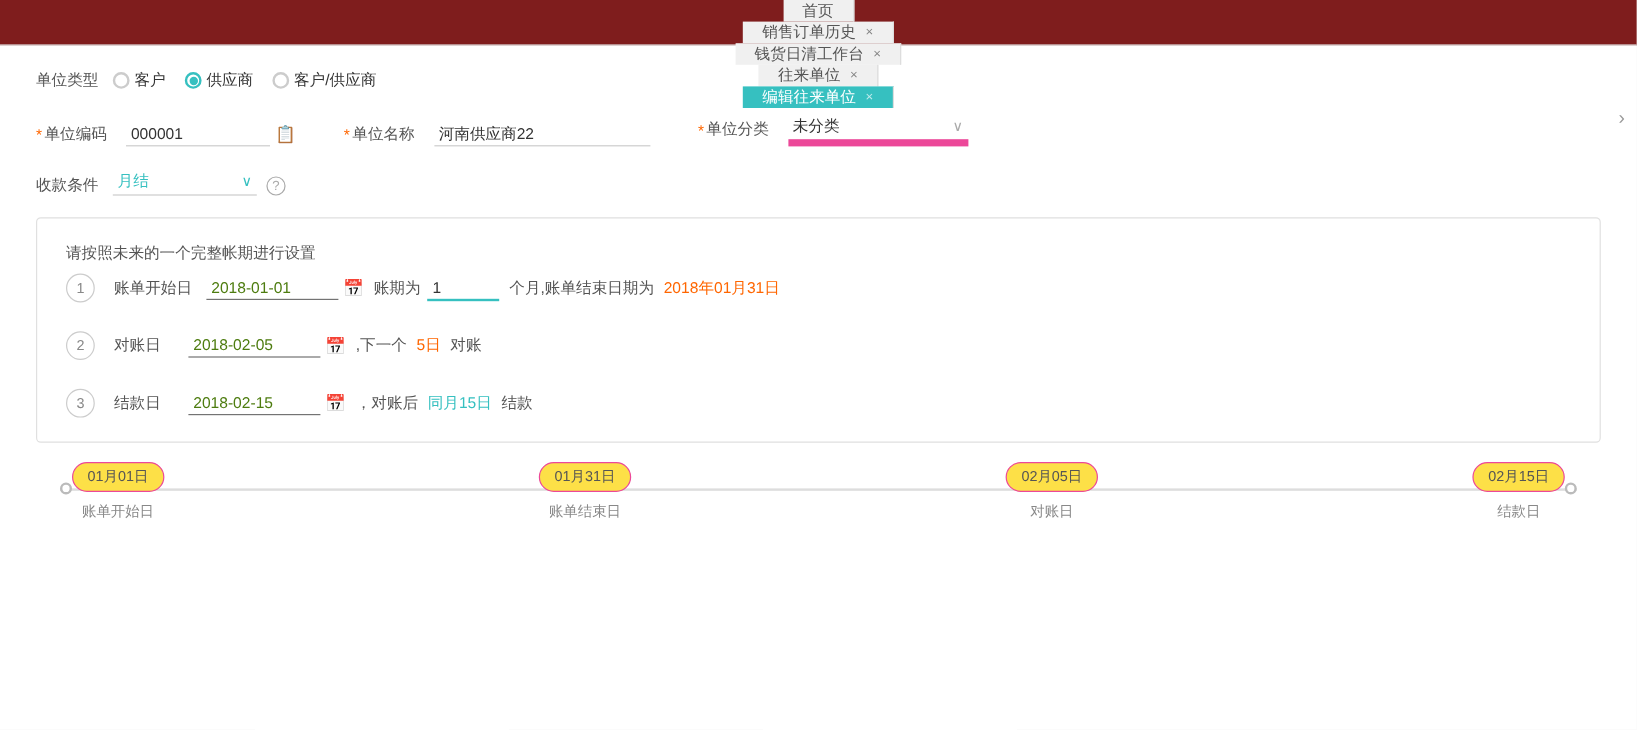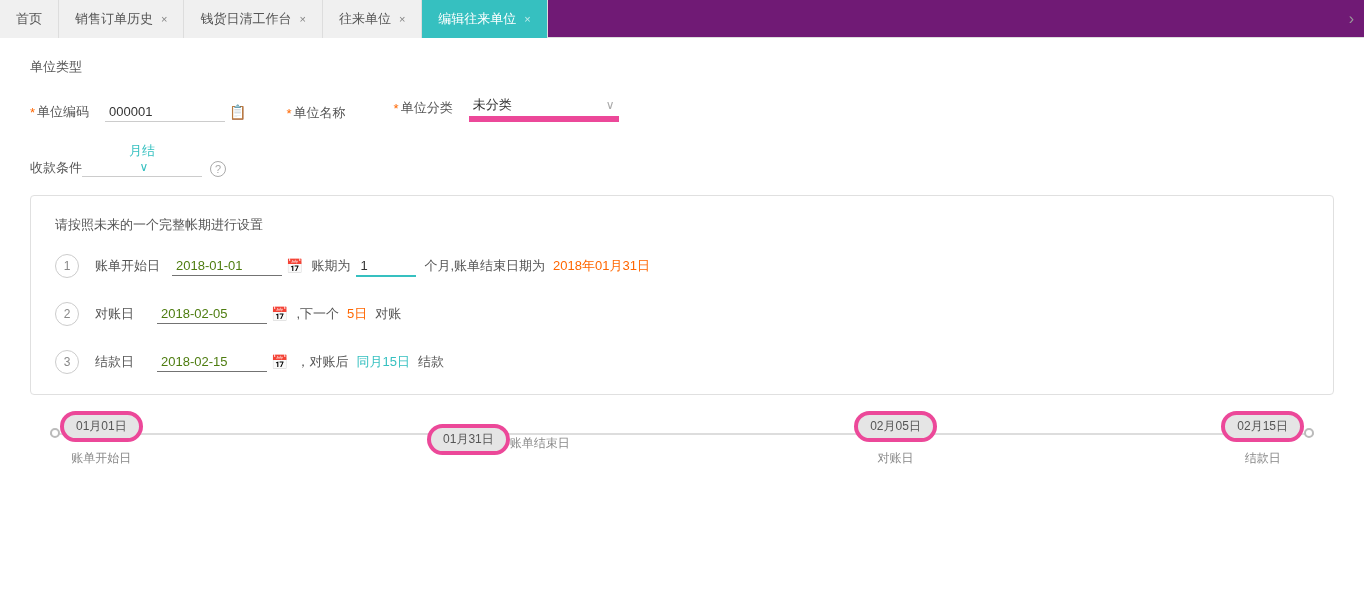--- a/index.html
+++ b/index.html
@@ -2,24 +2,25 @@
 <html><head>
   <meta charset="utf-8">
   <style>
     * { box-sizing: border-box; margin: 0; padding: 0; }
     body { font-family: 'Microsoft YaHei', Arial, sans-serif; font-size: 13px; background: #f5f5f5; color: #333; }
 
     
     .tab-bar {
       display: flex;
       align-items: center;
-      background: #701a75;
+      background: #7f1d1d;
       border-bottom: 1px solid #ddd;
       height: 38px;
       padding-left: 0;
+      flex-direction: column;
     }
     .tab {
       display: flex;
       align-items: center;
       padding: 0 16px;
       height: 38px;
       cursor: pointer;
       font-size: 13px;
       color: #555;
       border-right: 1px solid #ddd;
@@ -178,21 +179,21 @@
     
     .settings-box {
       border: 1px solid #e0e0e0;
       border-radius: 4px;
       padding: 20px 24px;
       margin-bottom: 16px;
     }
     .settings-title {
       font-size: 13px;
       color: #555;
-      margin-bottom: 20px;
+      margin-bottom: 8px;
     }
 
     .setting-row {
       display: flex;
       align-items: center;
       margin-bottom: 24px;
     }
     .setting-num {
       width: 24px;
       height: 24px;
@@ -259,24 +260,24 @@
     }
 
     .timeline-points {
       display: flex;
       align-items: center;
       width: 100%;
       position: relative;
       z-index: 2;
     }
     .timeline-badge {
-      border: 4px solid #ec4899;
+      border: 1px solid #ec4899;
       border-radius: 20px;
       padding: 3px 12px;
-      background: #e5e5e5;
+      background: #fde047;
       font-size: 12px;
       color: #555;
       white-space: nowrap;
     }
     .timeline-point-label {
       margin-top: 8px;
       font-size: 12px;
       color: #888;
       white-space: nowrap;
     }
@@ -305,46 +306,61 @@
     <span>编辑往来单位</span>
     <span class="tab-close">×</span>
   </div>
   <div class="tab-more">›</div>
 </div>
 
 <div class="main-content">
 
   <div class="form-row">
     <span class="form-label">单位类型</span>
+    <div class="radio-group" style="margin-left: 12px;">
+      <div class="radio-item">
+        <div class="radio-circle"></div>
+        <span class="radio-text">客户</span>
+      </div>
+      <div class="radio-item">
+        <div class="radio-circle checked"></div>
+        <span class="radio-text">供应商</span>
+      </div>
+      <div class="radio-item">
+        <div class="radio-circle"></div>
+        <span class="radio-text">客户/供应商</span>
+      </div>
+    </div>
   </div>
 
   <div class="form-row">
     <div class="form-item">
       <span class="required-star">*</span>
       <span class="form-label">单位编码</span>
       <input class="input-field input-code" type="text" style="margin-left: 8px;" value="000001">
       <span class="calendar-icon">📋</span>
     </div>
     <div class="form-item">
       <span class="required-star">*</span>
       <span class="form-label">单位名称</span>
+      <input class="input-field input-name" type="text" style="margin-left: 8px;" value="河南供应商22">
     </div>
     <div class="form-item">
       <span class="required-star">*</span>
       <span class="form-label">单位分类</span>
       <div class="dropdown-plain" style="margin-left:8px; min-width:150px;">
         <span class="dropdown-plain-value">未分类</span>
         <span class="dropdown-plain-arrow">∨</span>
       </div>
     </div>
   </div>
 
   <div class="form-row">
     <span class="form-label">收款条件</span>
-    <div class="dropdown-container" style="min-width:120px;flex-direction:column;">
+    <div class="dropdown-container" style="margin-left:12px; min-width:120px;">
       <span class="dropdown-value">月结</span>
       <span class="dropdown-arrow">∨</span>
     </div>
     <div class="help-icon">?</div>
   </div>
 
   <div class="settings-box">
     <div class="settings-title">请按照未来的一个完整帐期进行设置</div>
 
     <div class="setting-row">
@@ -389,21 +405,21 @@
 
       <div style="display:flex;flex-direction:column;align-items:center;margin-left:10px;">
         <div class="timeline-badge">
           <span>01月01日</span>
         </div>
         <span class="timeline-point-label">账单开始日</span>
       </div>
 
       <div class="timeline-spacer"></div>
 
-      <div style="display:flex;align-items:center;">
+      <div style="display:flex;flex-direction:column;align-items:center;">
         <div class="timeline-badge">
           <span>01月31日</span>
         </div>
         <span class="timeline-point-label">账单结束日</span>
       </div>
 
       <div class="timeline-spacer"></div>
 
       <div style="display:flex;flex-direction:column;align-items:center;">
         <div class="timeline-badge">

